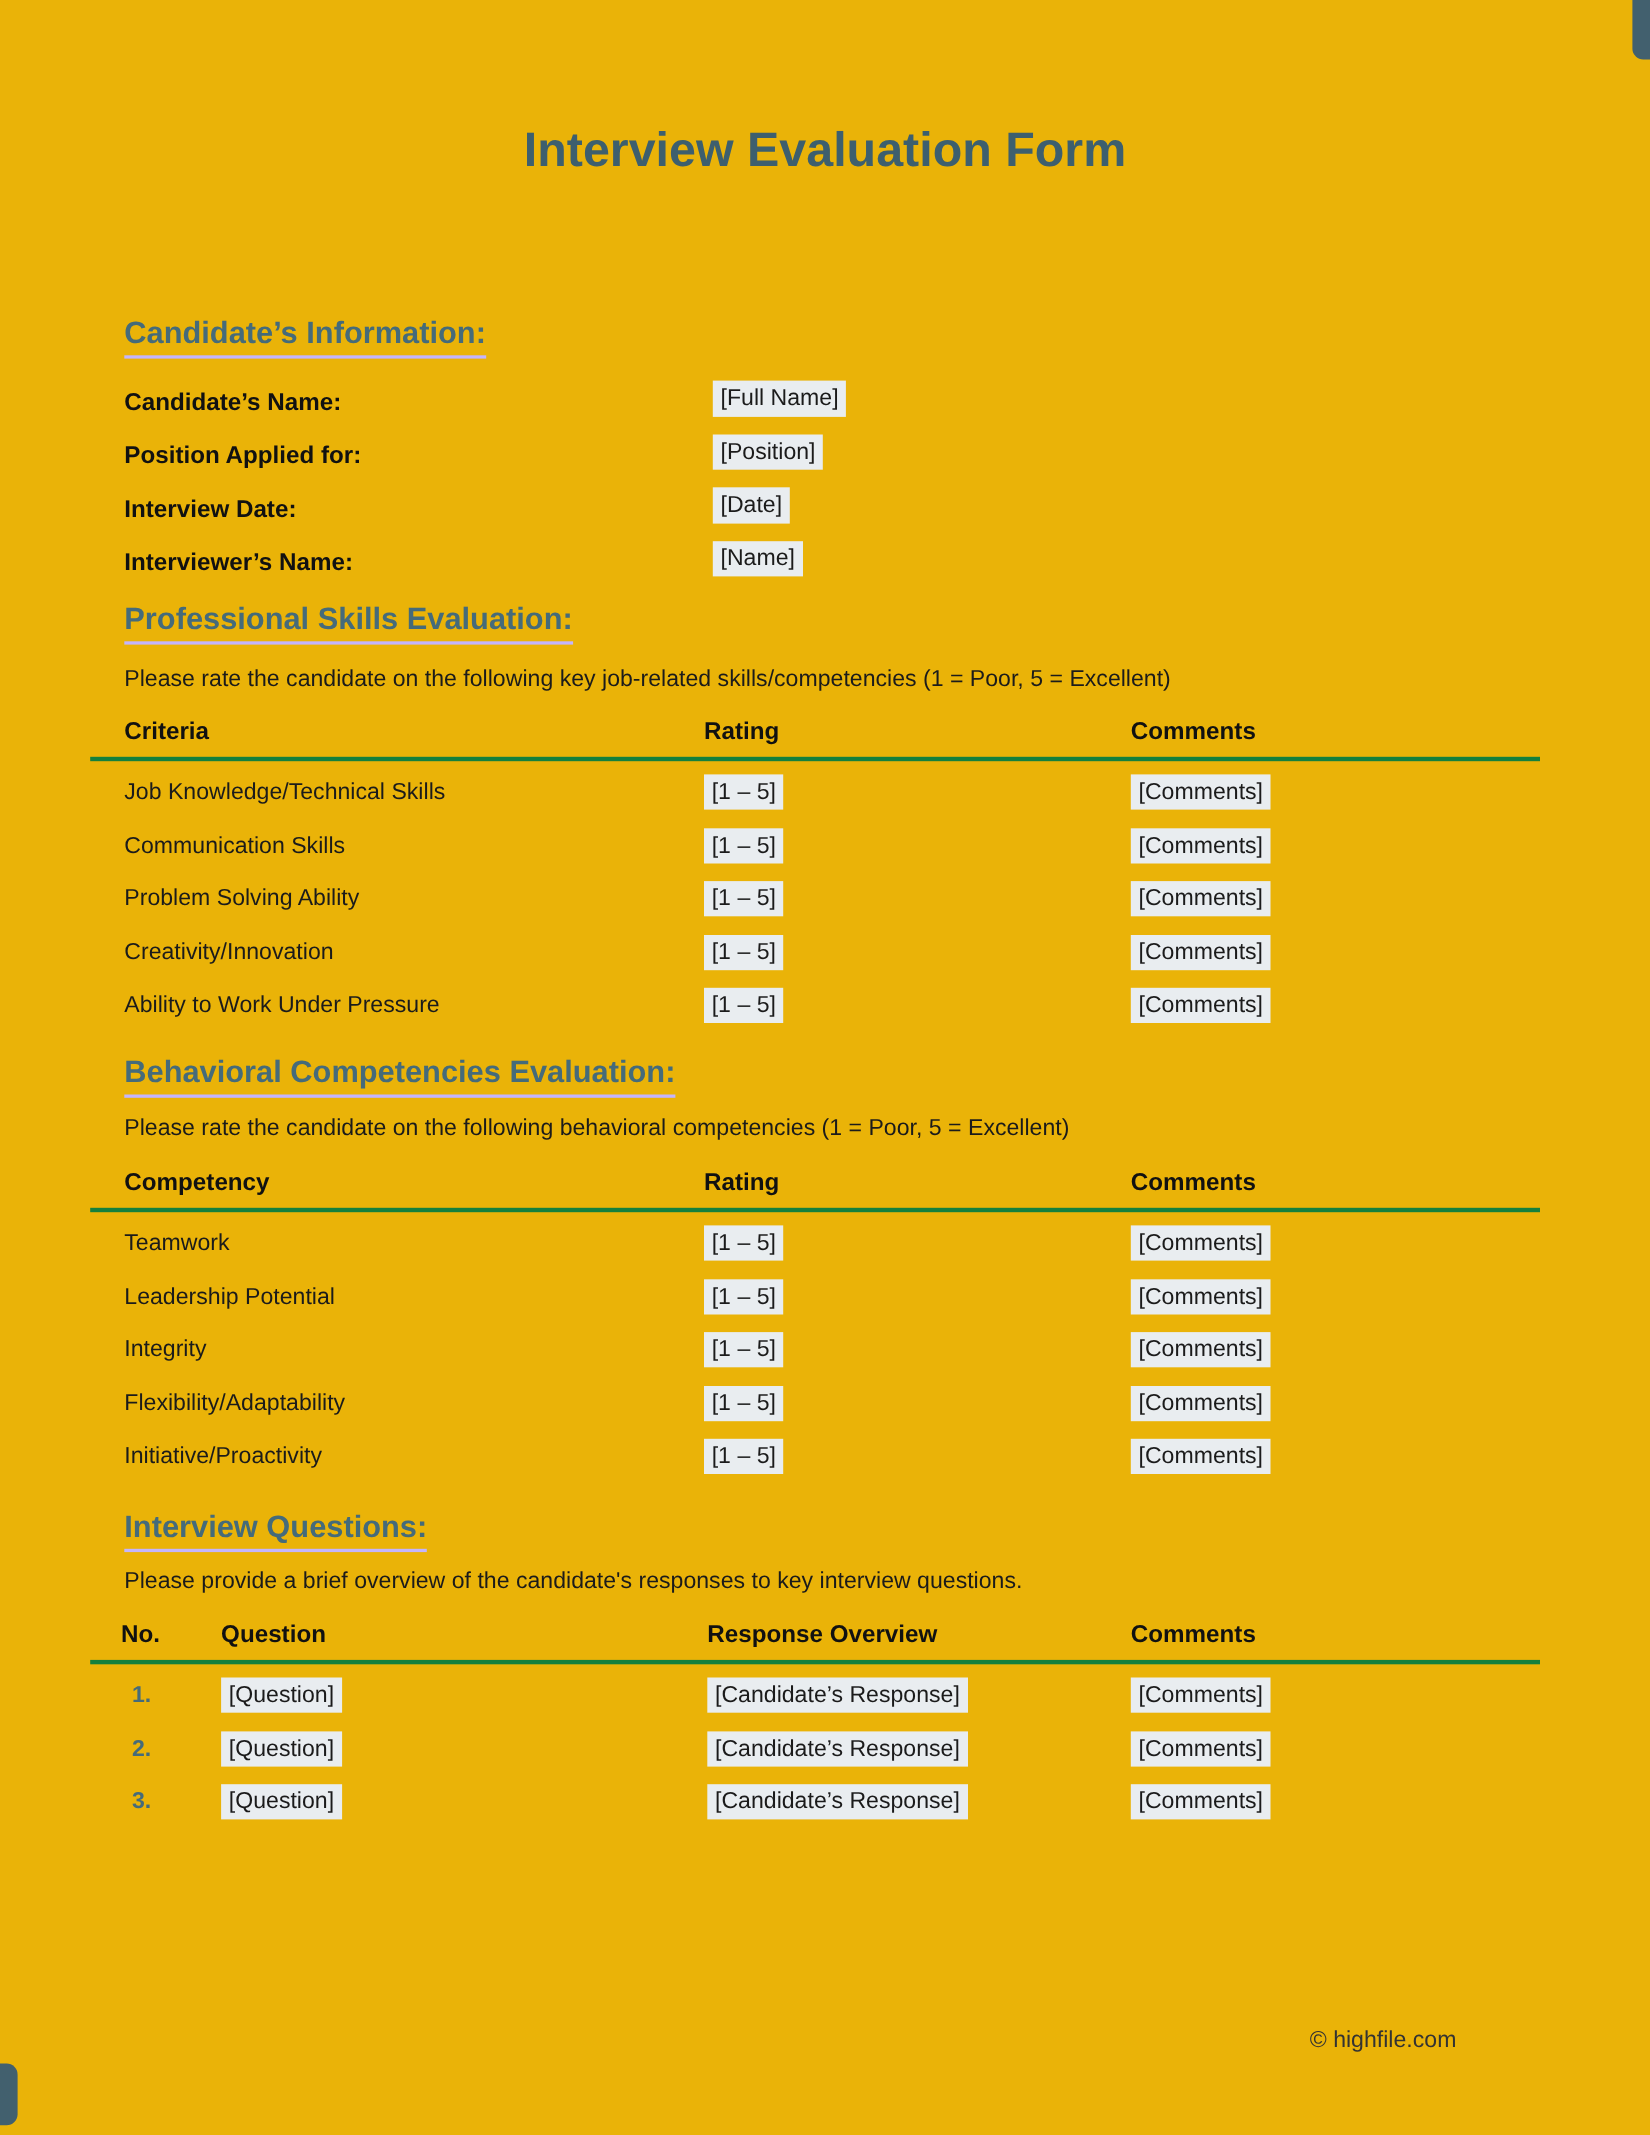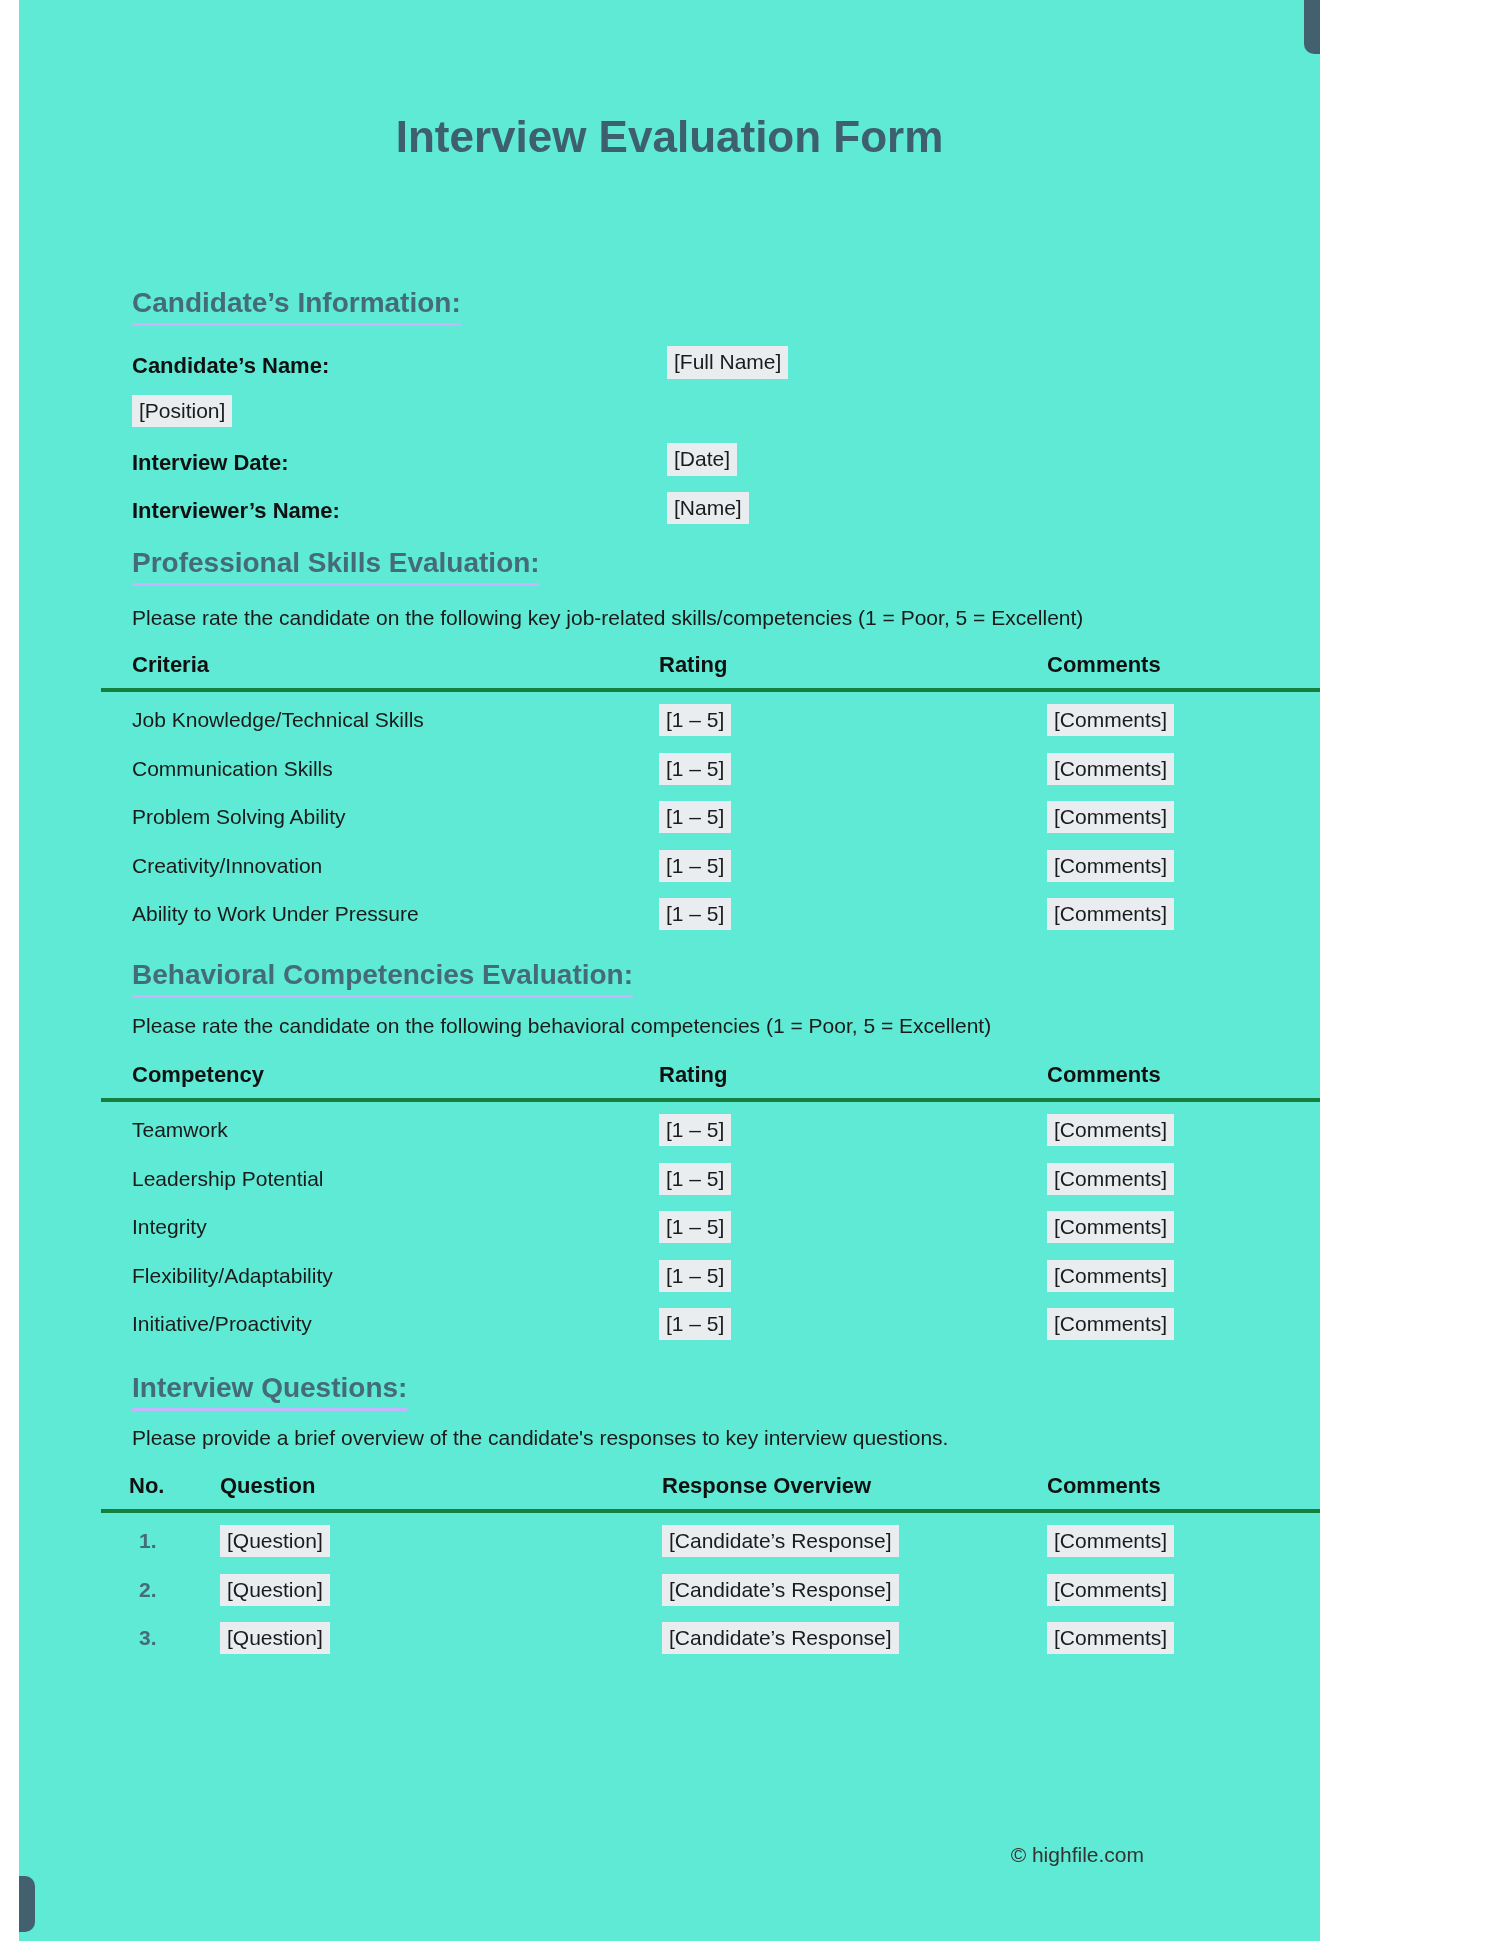--- a/index.html
+++ b/index.html
@@ -1,18 +1,18 @@
 <!DOCTYPE html>
 <html><head>
 <meta charset="utf-8">
 <style>
   html,body { margin:0; padding:0; background:#ffffff; }
   .page {
-    position:relative; width:1301px; height:1941px; background:#5eead4;
-    font-family:"Liberation Sans", sans-serif; color:#1b1b1b; overflow:hidden;margin-left:19px;
+    position:relative; width:1500px; height:1941px; background:#eab308;
+    font-family:"Liberation Sans", sans-serif; color:#1b1b1b; overflow:hidden;
   }
   .abs { position:absolute; left:113px; }
 
   
   .tab { position:absolute; background:#42606e; border-radius:10px; }
   .tab-tr { top:-14px; right:-12px; width:28px; height:68px; }
   .tab-bl { bottom:9px; left:-14px; width:30px; height:56px; }
 
   
   .title {
@@ -76,20 +76,21 @@
   <h2 class="sec-heading abs" style="top:286px">
     <span>Candidate’s Information:</span>
   </h2>
 
   <div class="info-rows">
     <div class="info-row">
       <div class="info-label">Candidate’s Name:</div>
       <span class="chip">[Full Name]</span>
     </div>
     <div class="info-row">
+      <div class="info-label">Position Applied for:</div>
       <span class="chip">[Position]</span>
     </div>
     <div class="info-row">
       <div class="info-label">Interview Date:</div>
       <span class="chip">[Date]</span>
     </div>
     <div class="info-row">
       <div class="info-label">Interviewer’s Name:</div>
       <span class="chip">[Name]</span>
     </div>

